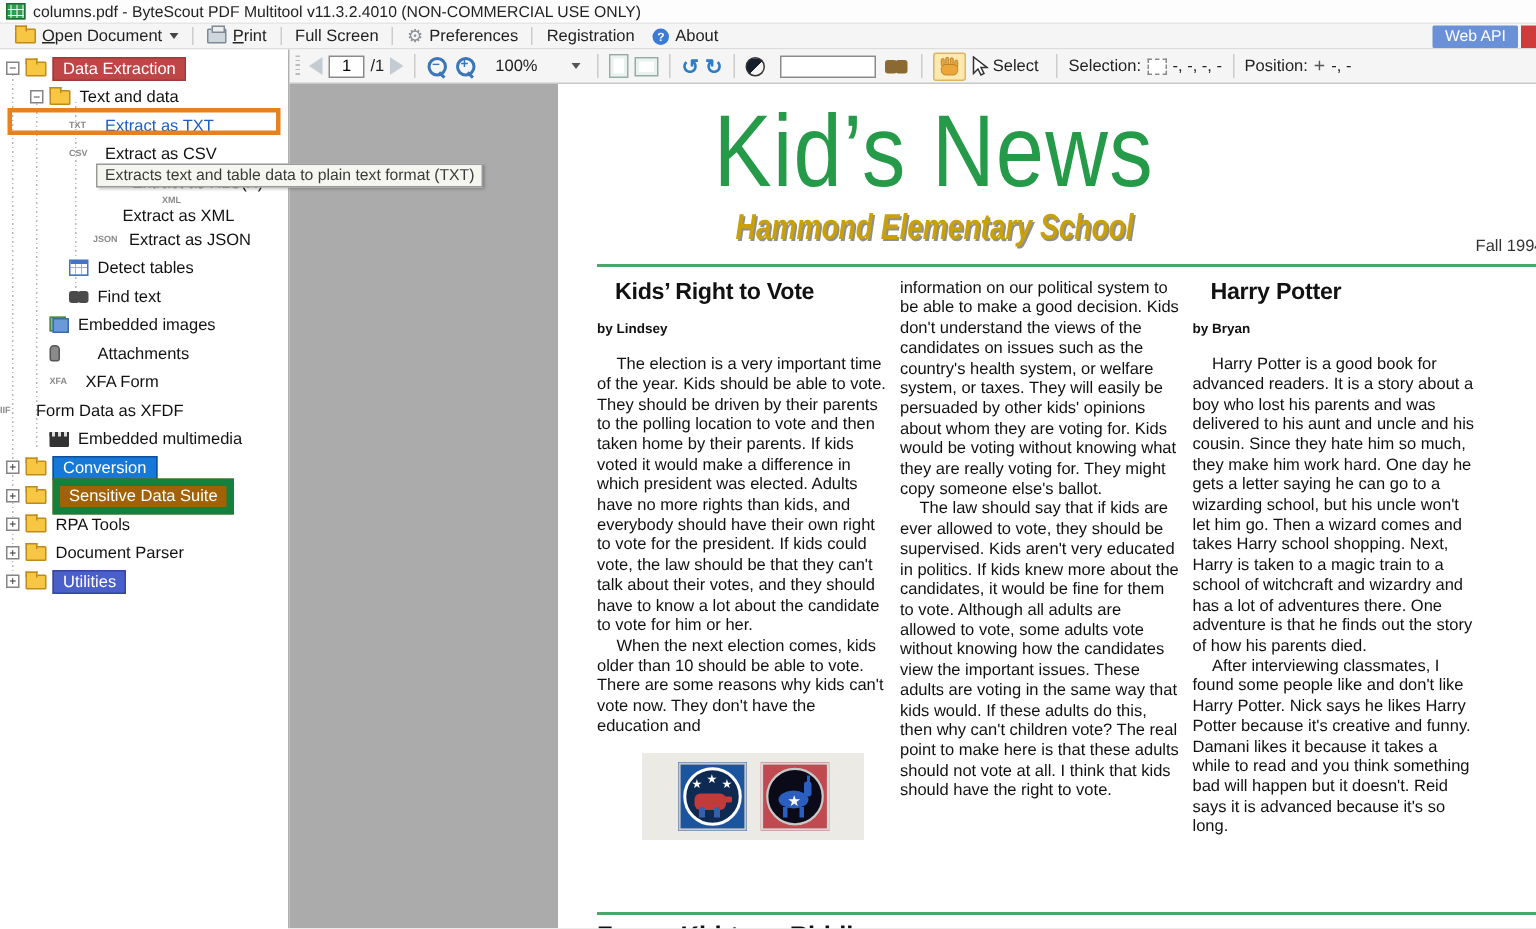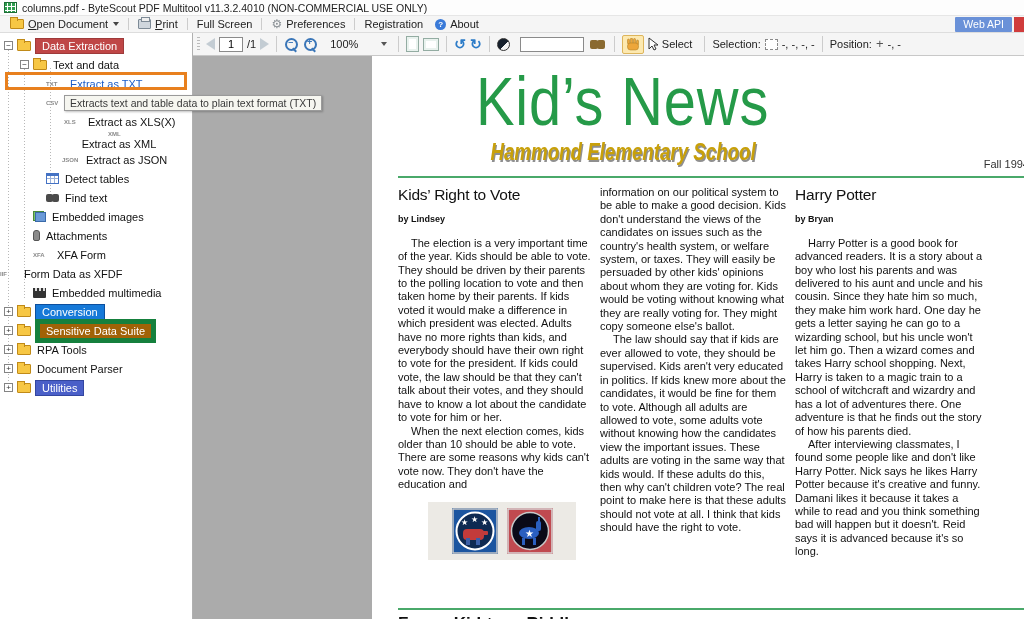--- a/index.html
+++ b/index.html
@@ -107,40 +107,40 @@
   .tlabel { padding:1px 2px; }
   .tlink { color:#1a5cc8; text-decoration:underline; }
   .hl-red    { background:#bf4646; border:1px solid #9e3a3a; color:#fff; padding:1px 6px; }
   .hl-blue   { background:#1679d8; border:1px solid #0c4f9e; color:#fff; padding:1px 6px; }
   .hl-orange { background:#a16207; border:5px solid #15803d; color:#fff; padding:1px 6px; }
   .hl-indigo { background:#4a5fc8; border:1px solid #3346a0; color:#fff; padding:1px 6px; }
   .guide { position:absolute; width:1px;
     background-image:repeating-linear-gradient(to bottom,#b8b8b8 0 1px,transparent 1px 3px); }
   .active-outline { position:absolute; left:5px; top:39px; width:182px; height:18px;
     border:3px solid #e8801e; z-index:5; }
-  .tooltip { position:absolute; left:64px; top:95px; height:16px; line-height:14px;
+  .tooltip { position:absolute; left:64px; top:109px; height:16px; line-height:14px;
     background:#f6f6f0; border:1px solid #9a9a9a; padding:0 5px; font-size:10.5px; color:#3a3a3a;
     white-space:nowrap; z-index:50; box-shadow:1px 1px 2px rgba(0,0,0,.25); }
 
   
   .doc-area { position:absolute; top:56px; left:193px; right:0; bottom:0; background:#ababab; overflow:hidden; }
   .doc-page { position:absolute; left:179px; top:0; width:693px; height:563px; background:#fff;
     overflow:hidden; border-right:6px solid #000000; color:#111; }
   .masthead { margin-left:26px; width:450px; text-align:center; padding-top:16px; }
   .np-title { display:inline-block; font-size:68px; line-height:58px; color:#259a48;
     transform:scaleX(.85); letter-spacing:1px; white-space:nowrap; }
   .np-sub { display:inline-block; margin-top:8px; font-size:24px; font-weight:bold; font-style:italic;
     color:#c8a00a; transform:scaleX(.78); text-shadow:1.5px 1.5px 0 #8f8f8f; white-space:nowrap; }
   .np-issue { position:absolute; top:102px; right:30px; font-size:11px; color:#333; }
   .np-rule { height:2px; background:#4aa96a; margin:10px 26px 0; }
   .np-rule2 { height:2px; background:#4aa96a; margin:2px 26px 0; }
   .columns { display:flex; gap:9px; margin:8px 26px 0; height:420px; overflow:hidden; }
   .pcol { font-size:11px; line-height:13.4px; }
   .pcol0 { width:193px; } .pcol1 { width:186px; } .pcol2 { width:190px; }
-  .art-head { font-size:15.5px; font-weight:normal; letter-spacing:-0.2px; margin:2px 0 12px; }
+  .art-head { font-size:15.5px; font-weight:bold; letter-spacing:-0.2px; margin:2px 12px 12px; }
   .byline { font-size:9px; font-weight:bold; margin-bottom:10px; }
   .apara { text-indent:13px; }
   .noindent { text-indent:0; }
   .img-strip { margin:10px 0 0 30px; width:148px; height:58px; background:#eceae5;
     display:flex; align-items:center; justify-content:center; gap:9px; }
   .footer-head { font-size:17px; font-weight:bold; margin:4px 0 0 26px; white-space:nowrap; }
 </style>
 </head>
 <body>
 
@@ -276,21 +276,21 @@
           <span class="tlabel">Detect tables</span>
         </div>
         <div class="trow" style="padding-left: 46px;">
           <div class="ticon i-binoculars"></div>
           <span class="tlabel">Find text</span>
         </div>
         <div class="trow" style="padding-left: 33px;">
           <div class="ticon i-images"></div>
           <span class="tlabel">Embedded images</span>
         </div>
-        <div class="trow" style="padding-left: 33px;">
+        <div class="trow" style="padding-left: 33px; gap: 19px;">
           <div class="ticon i-attachment"></div>
           <span class="tlabel">Attachments</span>
         </div>
         <div class="trow" style="padding-left: 33px;">
           <div class="ticon i-filetag">XFA</div>
           <span class="tlabel">XFA Form</span>
         </div>
         <div class="trow" style="">
           <div class="ticon i-filetag">IIF</div>
           <span class="tlabel">Form Data as XFDF</span>

